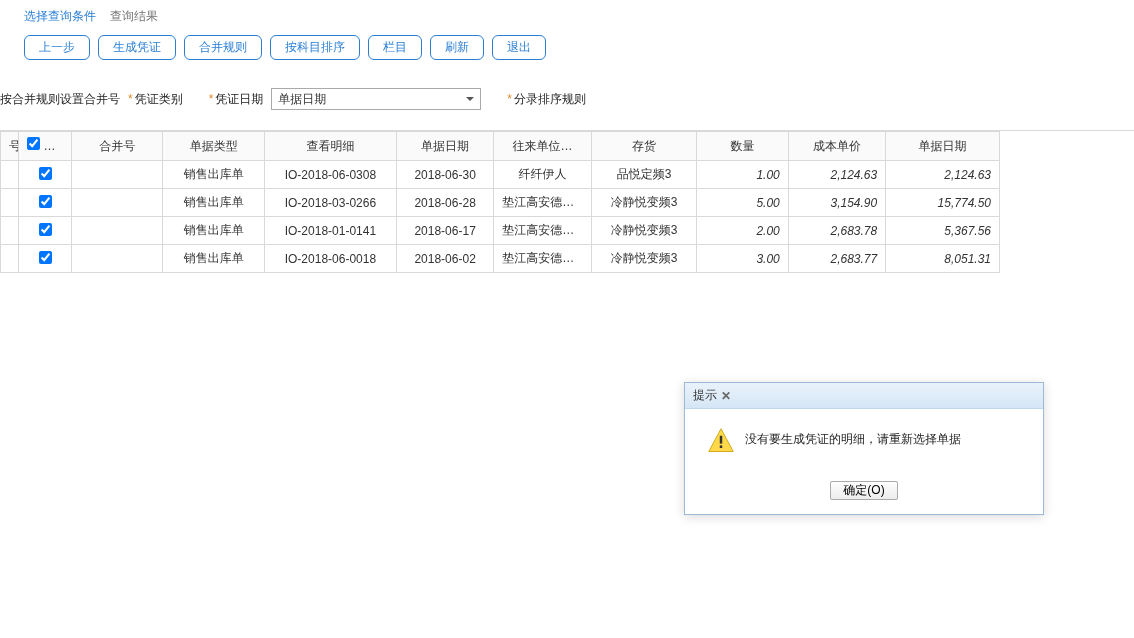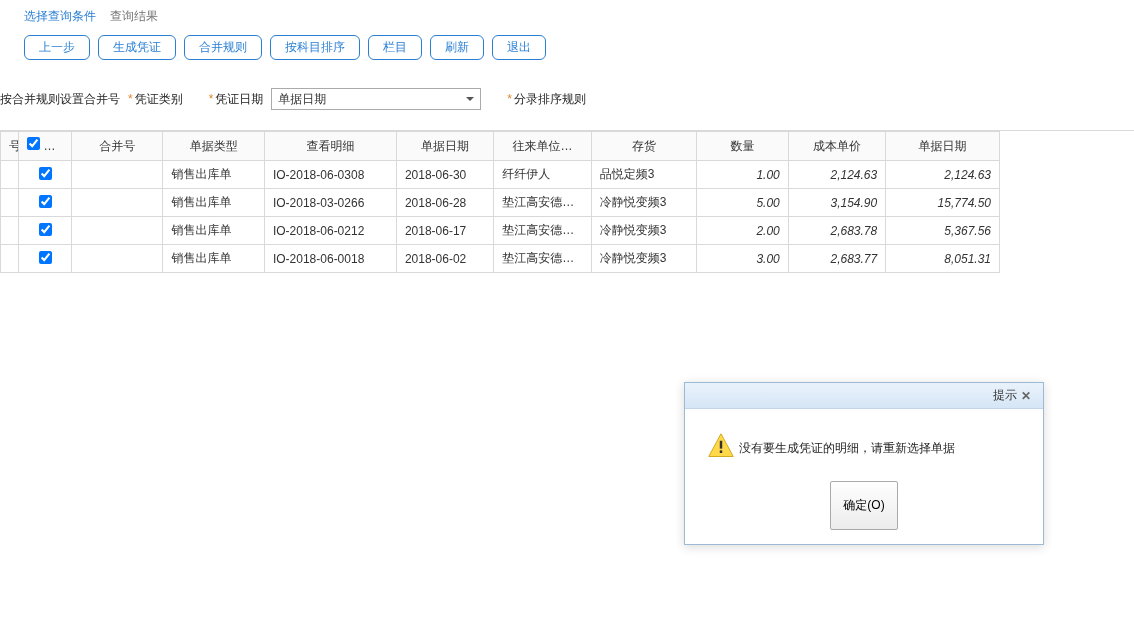--- a/index.html
+++ b/index.html
@@ -77,21 +77,21 @@
     }
     table {
       border-collapse: collapse;
       width: 1000px;
       table-layout: fixed;
     }
     th, td {
       border: 1px solid #d9d9d9;
       padding: 5px 8px;
       font-size: 12px;
-      text-align: left;
+      text-align: center;
       white-space: nowrap;
       overflow: hidden;
       text-overflow: ellipsis;
       height: 26px;
     }
     th {
       background: #fafafa;
       font-weight: normal;
       text-align: center;
       color: #333;
@@ -117,57 +117,57 @@
       top: 382px;
       width: 360px;
       background: #fff;
       border: 1px solid #9cb9d6;
       box-shadow: 0 2px 10px rgba(0,0,0,0.15);
     }
     .dlg-title {
       background: linear-gradient(#e9f2fb, #d6e6f6);
       padding: 4px 8px;
       display: flex;
-      justify-content: flex-end;
+      justify-content: flex-start;
       align-items: center;
       font-size: 12px;
       color: #333;
       border-bottom: 1px solid #c2d6ea;
     }
     .dlg-close {
       cursor: pointer;
       color: #666;
       font-weight: bold;
       padding: 0 4px;
     }
     .dlg-body {
       display: flex;
-      align-items: center;
-      gap: 4px;
+      align-items: flex-start;
+      gap: 10px;
       padding: 18px 18px 8px 22px;
       min-height: 64px;
     }
     .warn-icon {
       width: 28px;
       height: 28px;
       flex-shrink: 0;
     }
     .dlg-msg {
       font-size: 12px;
       color: #222;
       padding-top: 4px;
     }
     .dlg-foot {
       text-align: center;
       padding: 8px 0 14px 0;
     }
     .dlg-btn {
       border: 1px solid #aaa;
       background: linear-gradient(#fefefe, #ececec);
-      padding: 15px 12px;
+      padding: 0 12px;
       font-size: 12px;
       cursor: pointer;
       border-radius: 2px;
     }
   </style>
 </head>
 <body>
 
 <div class="tabs">
   <span class="tab inactive">选择查询条件</span>
@@ -249,21 +249,21 @@
           <td>冷静悦变频3</td>
           <td class="num">5.00</td>
           <td class="num">3,154.90</td>
           <td class="num">15,774.50</td>
         </tr>
         <tr>
           <td></td>
           <td class="cb"><input type="checkbox" checked="" style=""></td>
           <td></td>
           <td>销售出库单</td>
-          <td>IO-2018-06-0212</td>
+          <td>IO-2018-01-0141</td>
           <td>2018-06-17</td>
           <td>垫江高安德奇…</td>
           <td>冷静悦变频3</td>
           <td class="num">2.00</td>
           <td class="num">2,683.78</td>
           <td class="num">5,367.56</td>
         </tr>
         <tr>
           <td></td>
           <td class="cb"><input type="checkbox" checked="" style=""></td>

